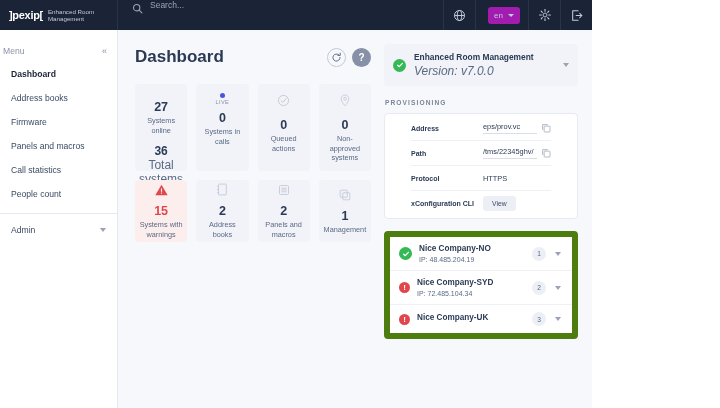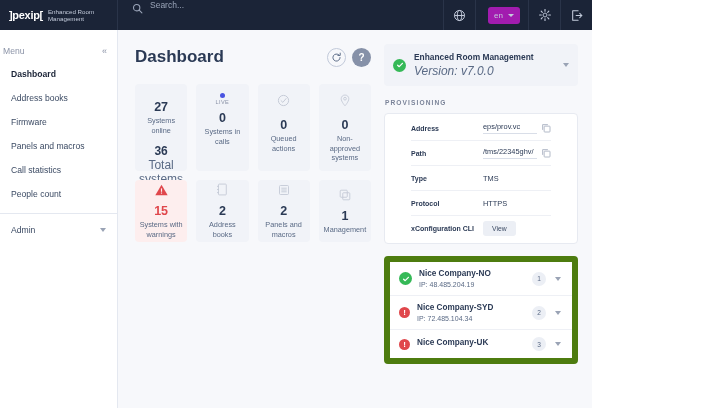--- a/index.html
+++ b/index.html
@@ -433,25 +433,20 @@
             <div class="pkey">Path</div>
             <div class="pval input">/tms/22345ghv/</div>
             <div class="copy-ic">
               <svg width="10" height="10" viewBox="0 0 16 16" fill="none" stroke="#9aa3b5" stroke-width="1.2">
                 <rect x="5" y="5" width="9.4" height="9.4" rx="1"></rect>
                   <path d="M11 2.6H2.6v8.4"></path>
               </svg>
             </div>
           </div>
 
-          <div class="prow">
-            <div class="pkey">Type</div>
-            <div class="pval">TMS</div>
-            <div class="copy-ic"></div>
-          </div>
 
           <div class="prow">
             <div class="pkey">Protocol</div>
             <div class="pval">HTTPS</div>
             <div class="copy-ic"></div>
           </div>
 
           <div class="prow">
             <div class="pkey">xConfiguration CLI</div>
             <div class="pval">

